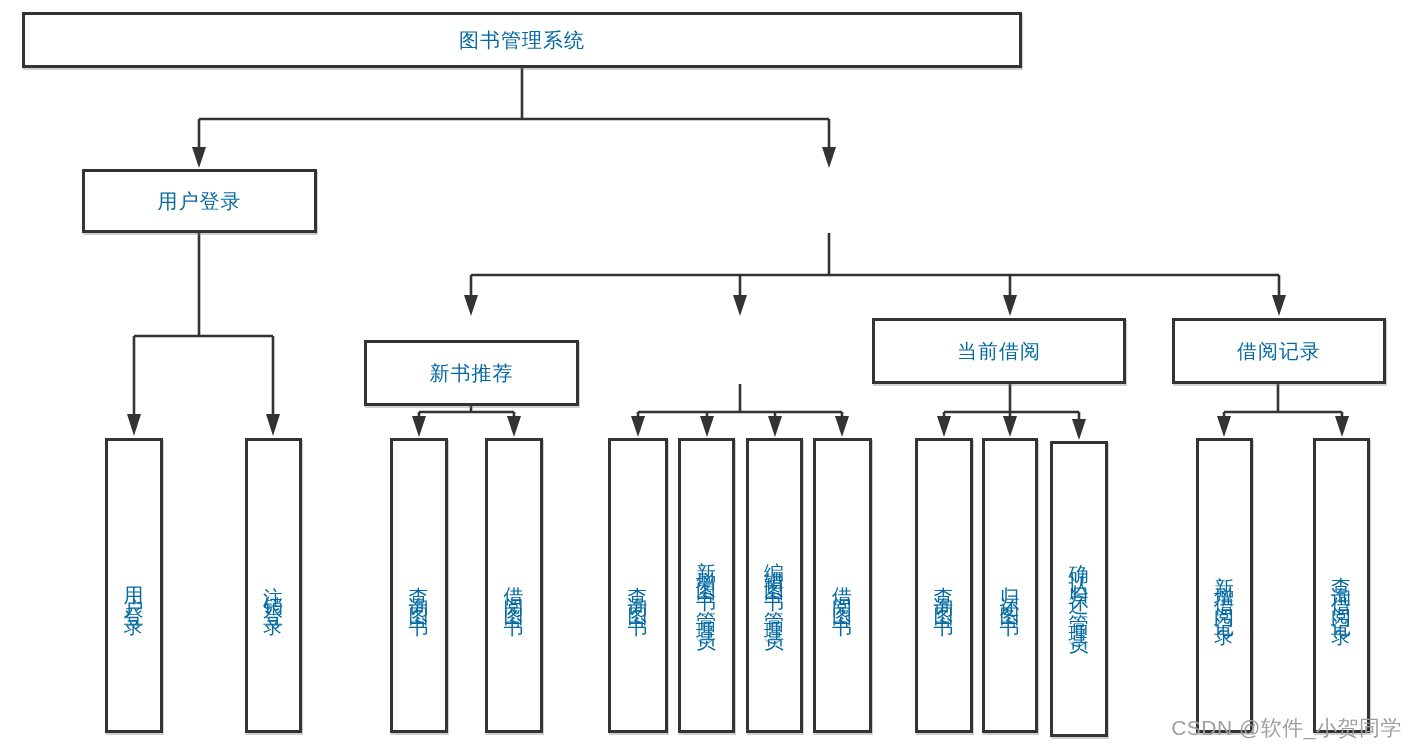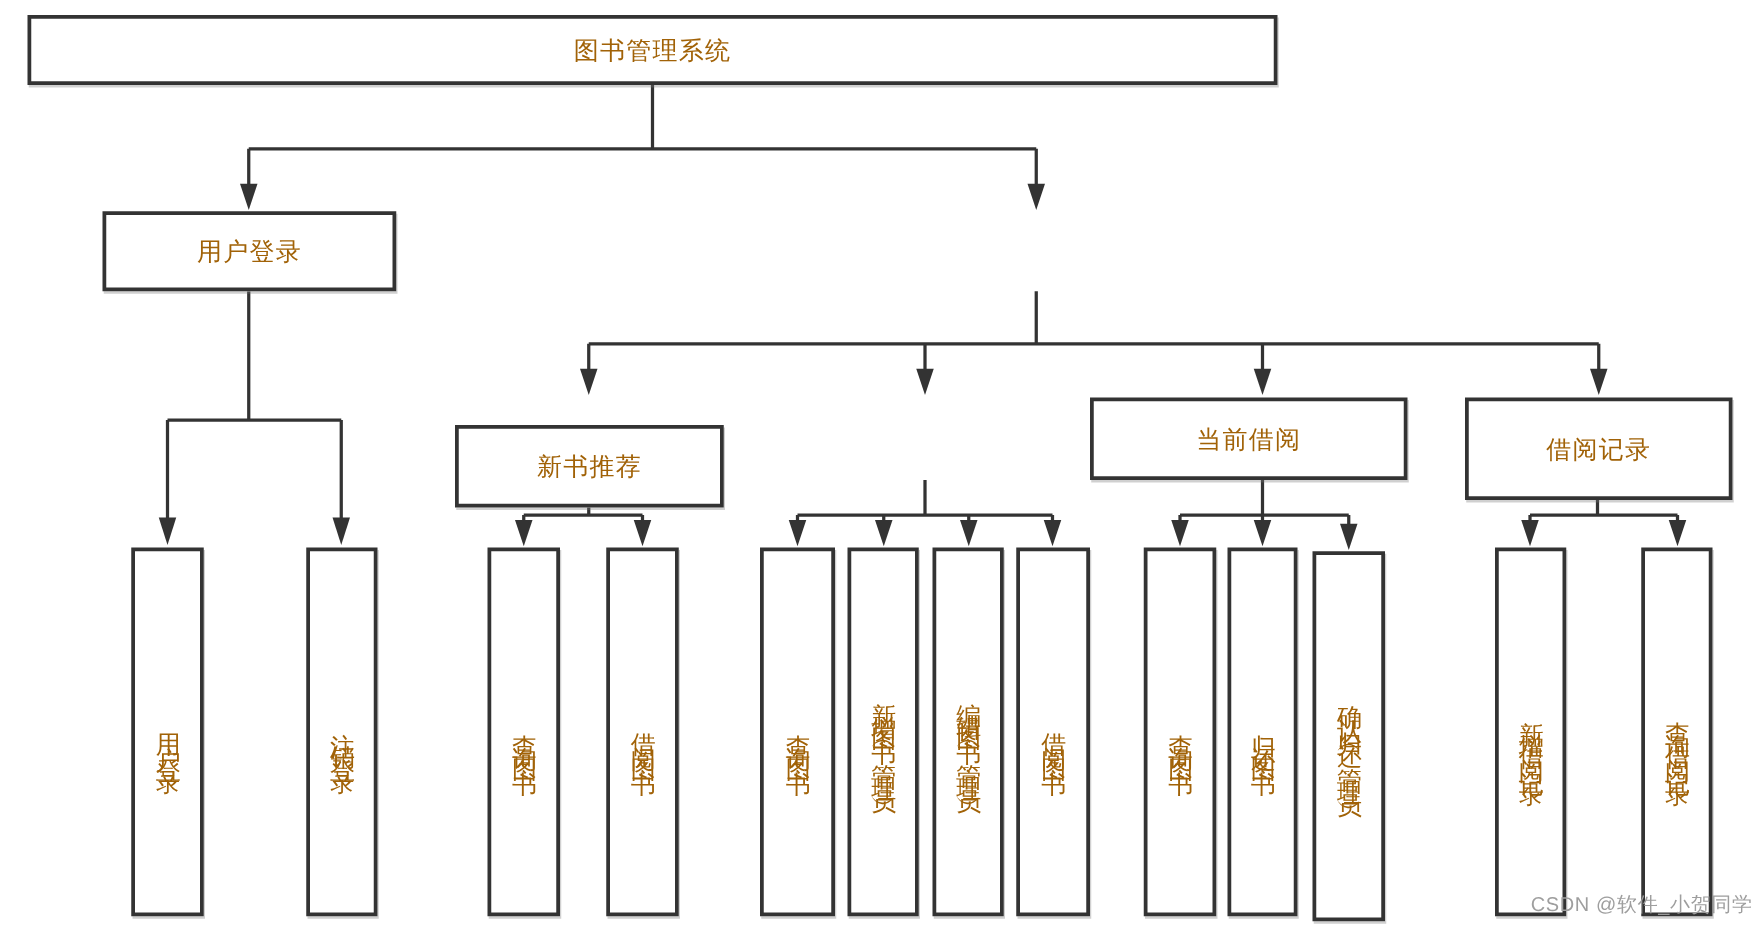--- a/index.html
+++ b/index.html
@@ -14,39 +14,39 @@
   #wires { position: absolute; left: 0; top: 0; z-index: 1; }
   .node {
     position: absolute;
     box-sizing: border-box;
     background: #ffffff;
     border: 3px solid #333333;
     box-shadow: 1px 2px 0 rgba(120,120,120,0.35);
     display: flex;
     align-items: center;
     justify-content: center;
-    color: #a16207;
+    color: #0369a1;
     z-index: 2;
   }
   .hnode { font-size: 20px; letter-spacing: 1px; }
   .vnode { z-index: 2; }
   .vnode .vtext {
     writing-mode: vertical-rl;
     text-orientation: mixed;
     font-size: 20px;
     letter-spacing: 10px;
     line-height: 1;
     margin-bottom: -10px; 
     white-space: nowrap;
   }
   #watermark {
     position: absolute;
     right: 3px;
     top: 714px;
-    font-size: 16px;
+    font-size: 21px;
     color: #9e9e9e;
     letter-spacing: 0.5px;
     z-index: 5;
     white-space: nowrap;
   }
 </style>
 </head>
 <body>
 
 <div id="canvas">
@@ -136,21 +136,21 @@
   <div class="node hnode" style="left:82px; top:169px; width:235px; height:64px;">
     <span>用户登录</span>
   </div>
 
   <div class="node hnode" style="left:364px; top:318px; width:215px; height:66px;margin-top:22px;">
     <span>新书推荐</span>
   </div>
   <div class="node hnode" style="left:872px; top:318px; width:254px; height:66px;">
     <span>当前借阅</span>
   </div>
-  <div class="node hnode" style="left:1172px; top:318px; width:214px; height:82px;">
+  <div class="node hnode" style="left:1172px; top:318px; width:214px; height:66px;">
     <span>借阅记录</span>
   </div>
 
   <div class="node vnode" style="left:105px; top:438px; width:58px; height:295px;">
     <span class="vtext">用户登录</span>
   </div>
   <div class="node vnode" style="left:245px; top:438px; width:57px; height:295px;">
     <span class="vtext">注销登录</span>
   </div>
 

